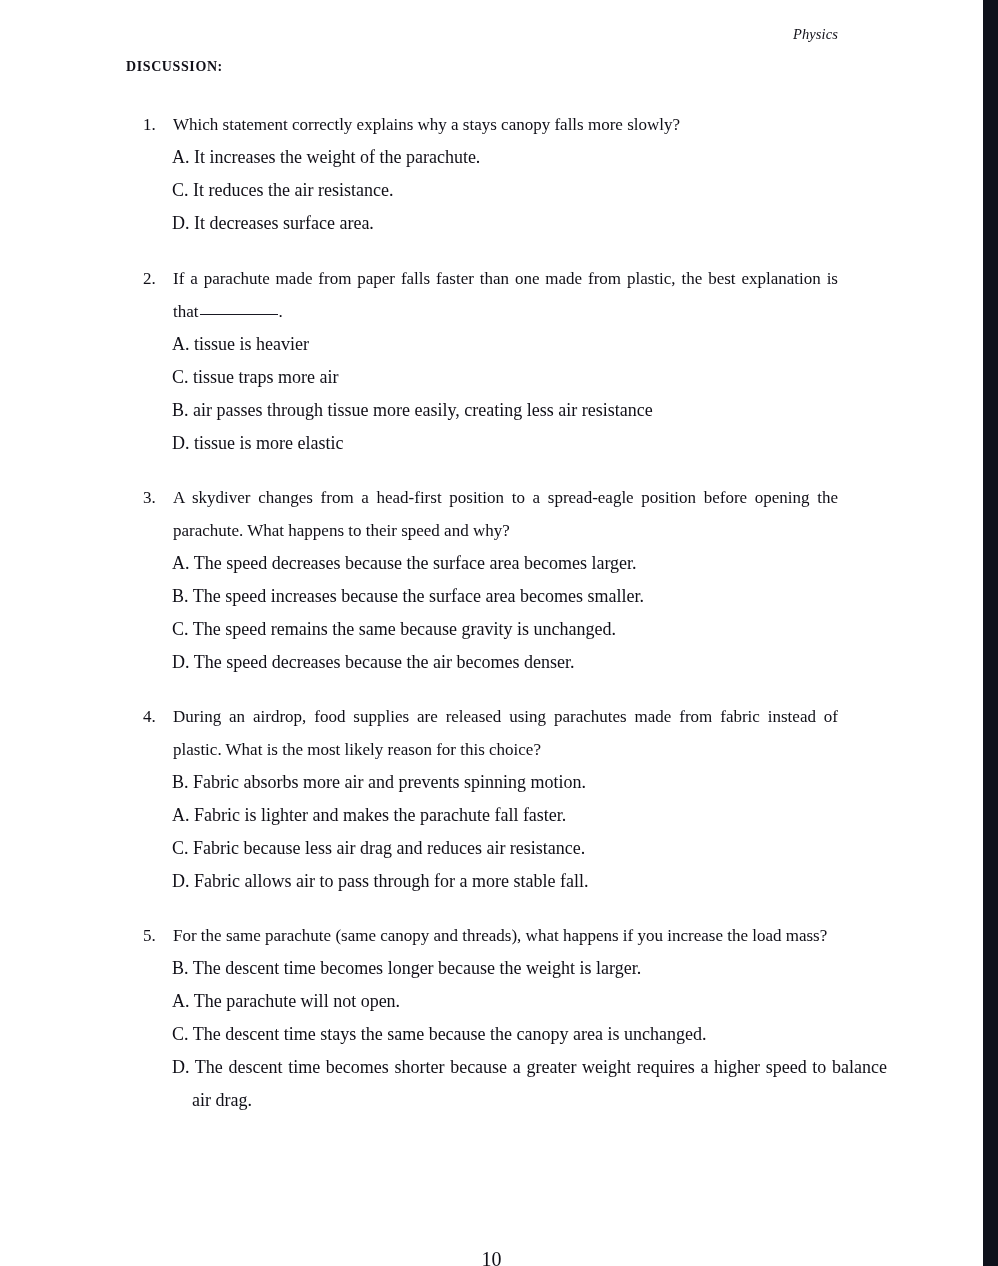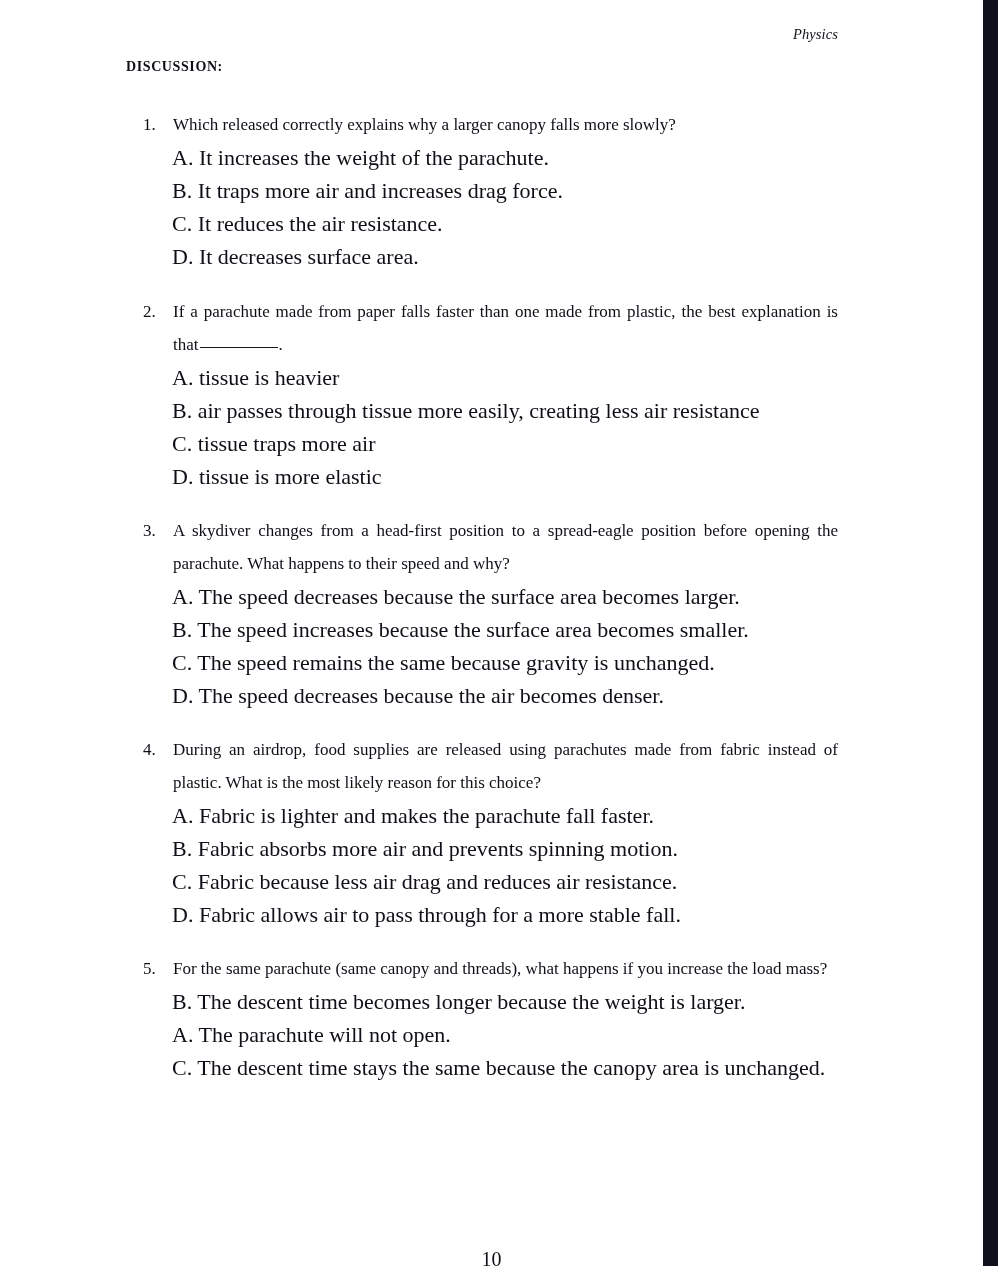--- a/index.html
+++ b/index.html
@@ -106,21 +106,21 @@
   .options {
     margin-left: 29px;
     width: 666px;
     list-style: none;
     padding: 0;
     margin-top: 0;
     margin-bottom: 0;
   }
 
   .option {
-    font-size: 22px;
+    font-size: 18px;
     line-height: 33px;
     display: block;
     position: relative;
     white-space: normal;
     font-family: Liberation Serif, serif;
   }
   .option .opt-letter {
     display: inline;
   }
   .option .opt-text {
@@ -160,31 +160,27 @@
   <div class="running-header">Physics</div>
 
   <div class="section-title">DISCUSSION:</div>
 
   <div class="questions">
 
     <div class="question-block q1">
       <div class="q-row">
         <span class="q-number">1.</span>
         <div class="q-stem">
-          <span class="line-last">Which released correctly explains why a larger canopy falls more slowly?</span>
+          <span class="line-last">Which statement correctly explains why a stays canopy falls more slowly?</span>
         </div>
       </div>
       <div class="options">
         <div class="option">
           <span class="opt-letter">A.</span>
           <span class="opt-text">It increases the weight of the parachute.</span>
-        </div>
-        <div class="option">
-          <span class="opt-letter">B.</span>
-          <span class="opt-text">It traps more air and increases drag force.</span>
         </div>
         <div class="option">
           <span class="opt-letter">C.</span>
           <span class="opt-text">It reduces the air resistance.</span>
         </div>
         <div class="option">
           <span class="opt-letter">D.</span>
           <span class="opt-text">It decreases surface area.</span>
         </div>
       </div>
@@ -194,26 +190,26 @@
       <div class="q-row">
         <span class="q-number">2.</span>
         <div class="q-stem"><span>If a parachute made from paper falls faster than one made from plastic, the best explanation is that</span><span class="blank-line"></span><span>.</span></div>
       </div>
       <div class="options">
         <div class="option">
           <span class="opt-letter">A.</span>
           <span class="opt-text">tissue is heavier</span>
         </div>
         <div class="option">
+          <span class="opt-letter">C.</span>
+          <span class="opt-text">tissue traps more air</span>
+        </div>
+        <div class="option">
           <span class="opt-letter">B.</span>
           <span class="opt-text">air passes through tissue more easily, creating less air resistance</span>
-        </div>
-        <div class="option">
-          <span class="opt-letter">C.</span>
-          <span class="opt-text">tissue traps more air</span>
         </div>
         <div class="option">
           <span class="opt-letter">D.</span>
           <span class="opt-text">tissue is more elastic</span>
         </div>
       </div>
     </div>
 
     <div class="question-block q3">
       <div class="q-row">
@@ -244,26 +240,26 @@
 
     <div class="question-block q4">
       <div class="q-row">
         <span class="q-number">4.</span>
         <div class="q-stem">
           <span>During an airdrop, food supplies are released using parachutes made from fabric instead of plastic. What is the most likely reason for this choice?</span>
         </div>
       </div>
       <div class="options">
         <div class="option">
-          <span class="opt-letter">A.</span>
-          <span class="opt-text">Fabric is lighter and makes the parachute fall faster.</span>
-        </div>
-        <div class="option">
           <span class="opt-letter">B.</span>
           <span class="opt-text">Fabric absorbs more air and prevents spinning motion.</span>
+        </div>
+        <div class="option">
+          <span class="opt-letter">A.</span>
+          <span class="opt-text">Fabric is lighter and makes the parachute fall faster.</span>
         </div>
         <div class="option">
           <span class="opt-letter">C.</span>
           <span class="opt-text">Fabric because less air drag and reduces air resistance.</span>
         </div>
         <div class="option">
           <span class="opt-letter">D.</span>
           <span class="opt-text">Fabric allows air to pass through for a more stable fall.</span>
         </div>
       </div>
@@ -282,20 +278,24 @@
           <span class="opt-text">The descent time becomes longer because the weight is larger.</span>
         </div>
         <div class="option">
           <span class="opt-letter">A.</span>
           <span class="opt-text">The parachute will not open.</span>
         </div>
         <div class="option">
           <span class="opt-letter">C.</span>
           <span class="opt-text">The descent time stays the same because the canopy area is unchanged.</span>
         </div>
+        <div class="option wrap">
+          <span class="opt-letter">D.</span>
+          <span class="opt-text">The descent time becomes shorter because a greater weight requires a higher speed to balance air drag.</span>
+        </div>
       </div>
     </div>
 
   </div>
 
   <div class="page-number">10</div>
 
 </div>
 
 <div class="right-strip"></div>

